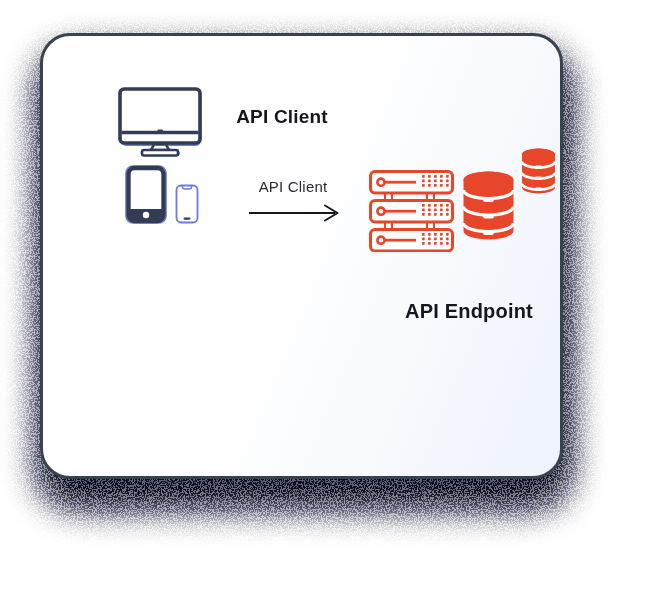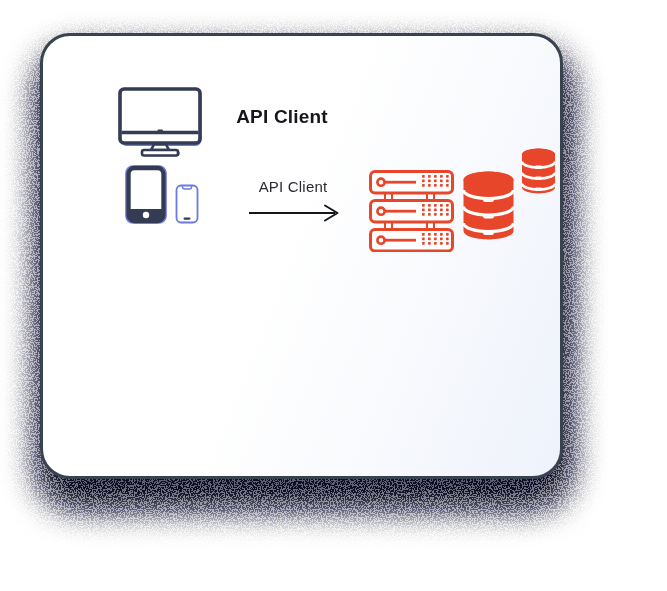--- a/index.html
+++ b/index.html
@@ -213,15 +213,16 @@
       <path class="f-red" d="M1 7.5 a16.5 6 0 0 1 33 0 v33 a16.5 6 0 0 1 -33 0 z"></path>
       <ellipse class="f-red" cx="17.5" cy="7.5" rx="16.5" ry="6"></ellipse>
       <path class="st-white" d="M1 14.5 a16.5 6 0 0 0 33 0" stroke-width="2.6"></path>
       <path class="st-white" d="M1 25.5 a16.5 6 0 0 0 33 0" stroke-width="2.6"></path>
       <path class="st-white" d="M1 36.5 a16.5 6 0 0 0 33 0" stroke-width="2.6"></path>
       <rect class="f-white" x="13.5" y="18.5" width="8" height="3.4" rx="1.7"></rect>
       <rect class="f-white" x="13.5" y="29.5" width="8" height="3.4" rx="1.7"></rect>
       <rect class="f-white" x="13.5" y="40.5" width="8" height="3.4" rx="1.7"></rect>
     </svg>
 
+    <div class="abs label" style="left:346px;top:264px;width:160px;font-size:20px">API Endpoint</div>
 
   </div>
 </div>
 
 </body></html>

